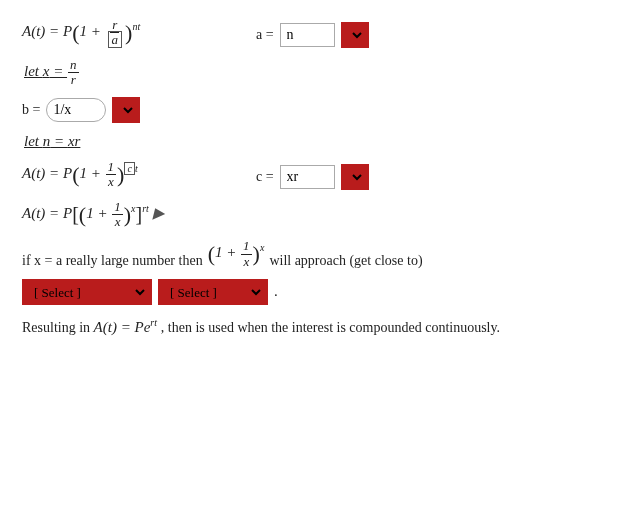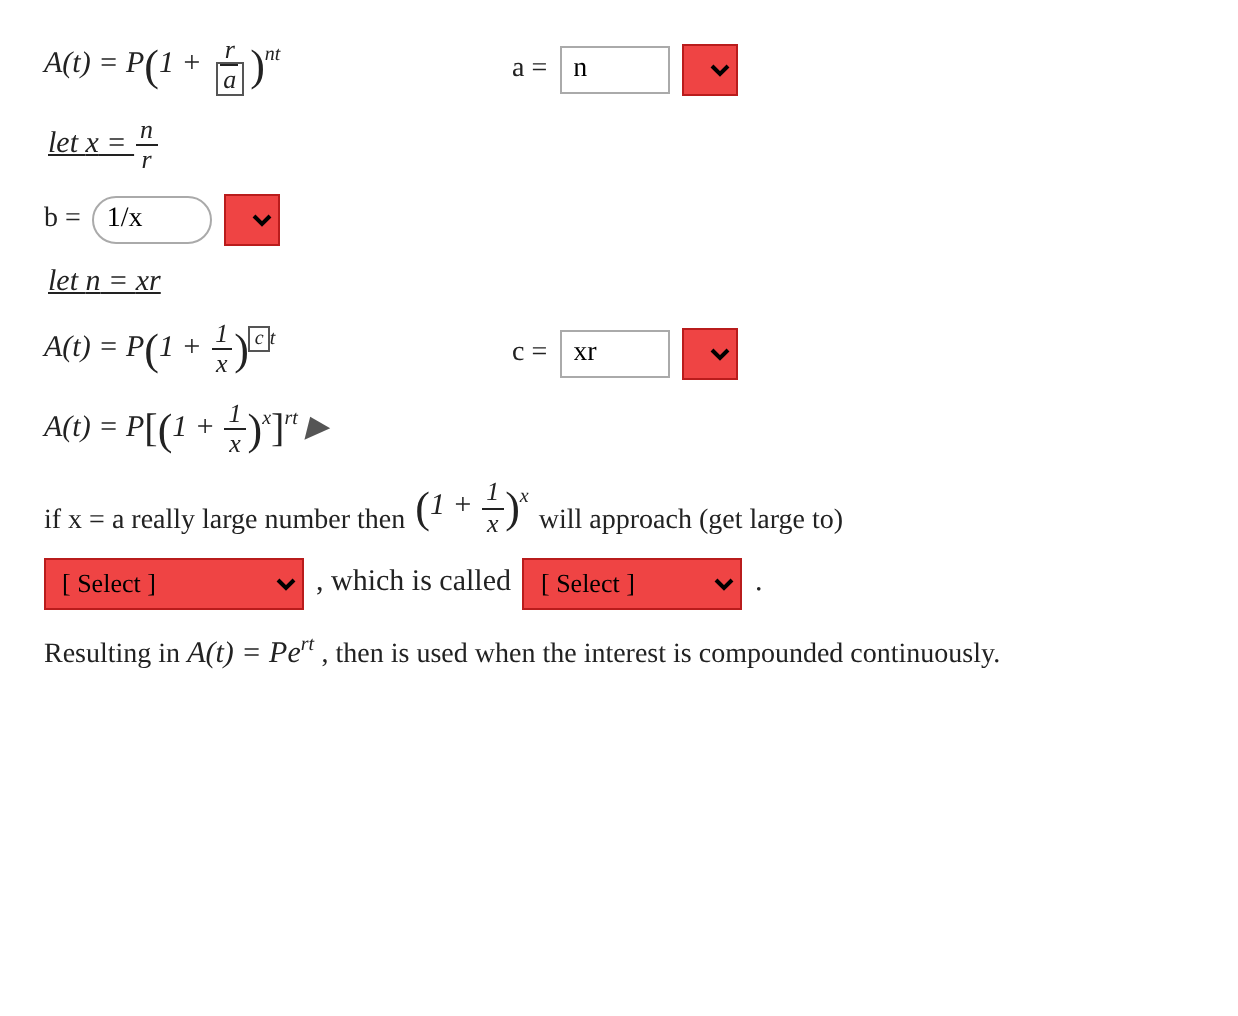--- a/index.html
+++ b/index.html
@@ -39,22 +39,22 @@
     .input-box {
       border: 1px solid #aaa;
       background: #fff;
       padding: 2px 6px;
       font-family: Georgia, serif;
       font-size: 14px;
       min-width: 55px;
       height: 24px;
     }
     .select-box {
-      border: 1px solid #b91c1c;
-      background: #ef4444;
+      border: 4px solid #b91c1c;
+      background: #b91c1c;
       font-family: Georgia, serif;
       font-size: 13px;
       height: 26px;
       padding: 1px 4px;
       min-width: 110px;
     }
     .let-line {
       font-size: 15px;
       margin-bottom: 10px;
       padding-left: 2px;
@@ -161,30 +161,29 @@
 
 <div class="approach-line">
   <span>if x = a really large number then</span>
   <span class="math">
     <span class="big-paren">(</span>1 +
     <span class="fraction">
       <span class="num">1</span>
       <span class="den"><i>x</i></span>
     </span><span class="big-paren">)</span><sup><i>x</i></sup>
   </span>
-  <span>will approach (get large to)</span>
+  <span>will approach (get close to)</span>
 </div>
 
 <div class="select-row">
   <select class="select-box" style="min-width:130px;">
     <option>[ Select ]</option>
     <option>e</option>
     <option>pi</option>
   </select>
-  <span>, which is called</span>
   <select class="select-box" style="min-width:110px;">
     <option>[ Select ]</option>
     <option>e</option>
   </select>
   <span>.</span>
 </div>
 
 <div class="result-line">
   <span>Resulting in </span>
   <span class="math">

